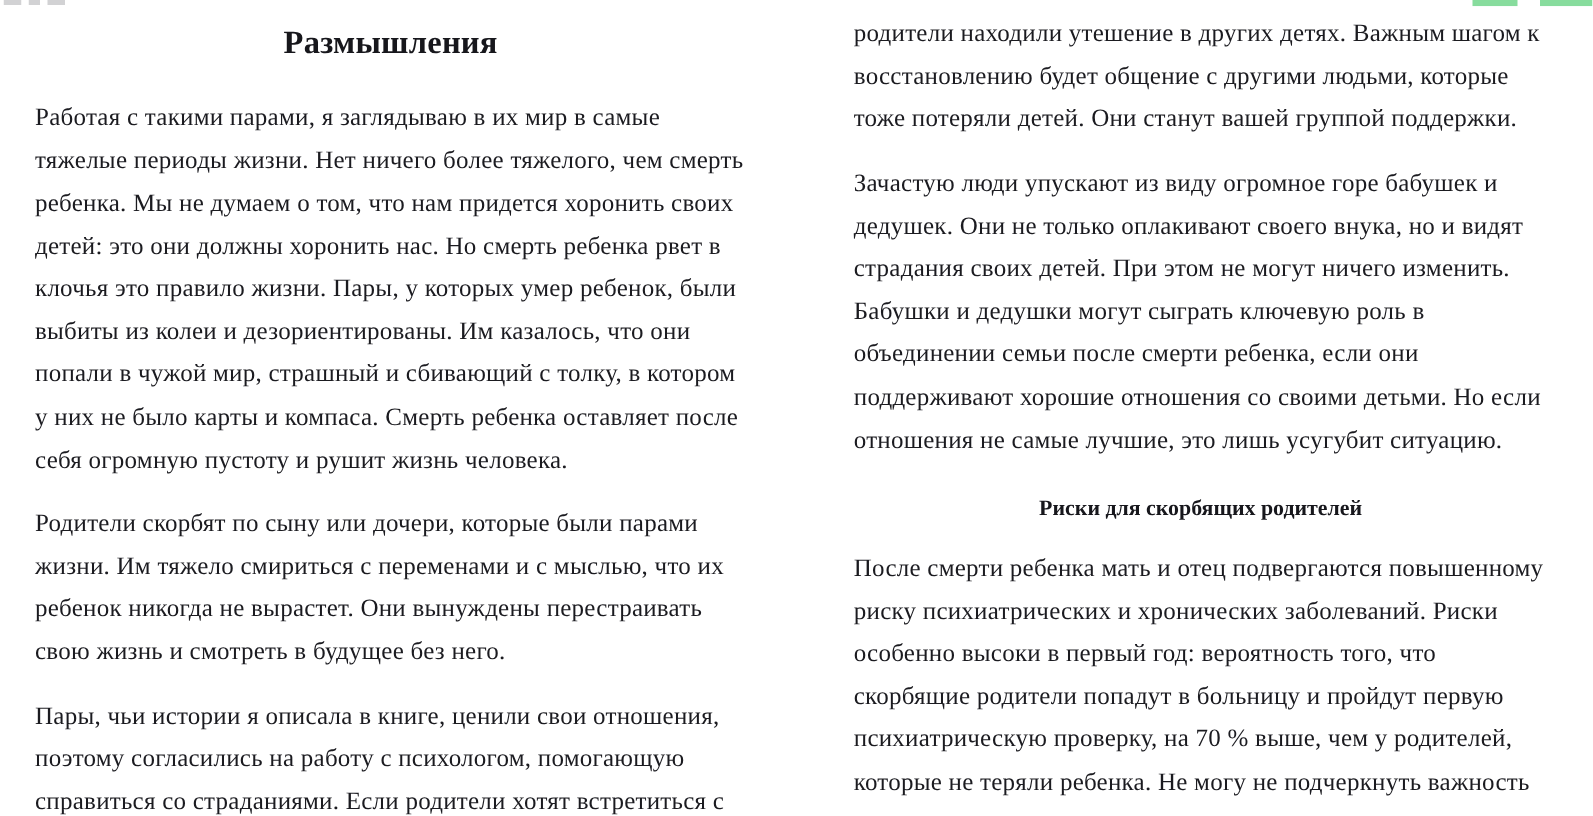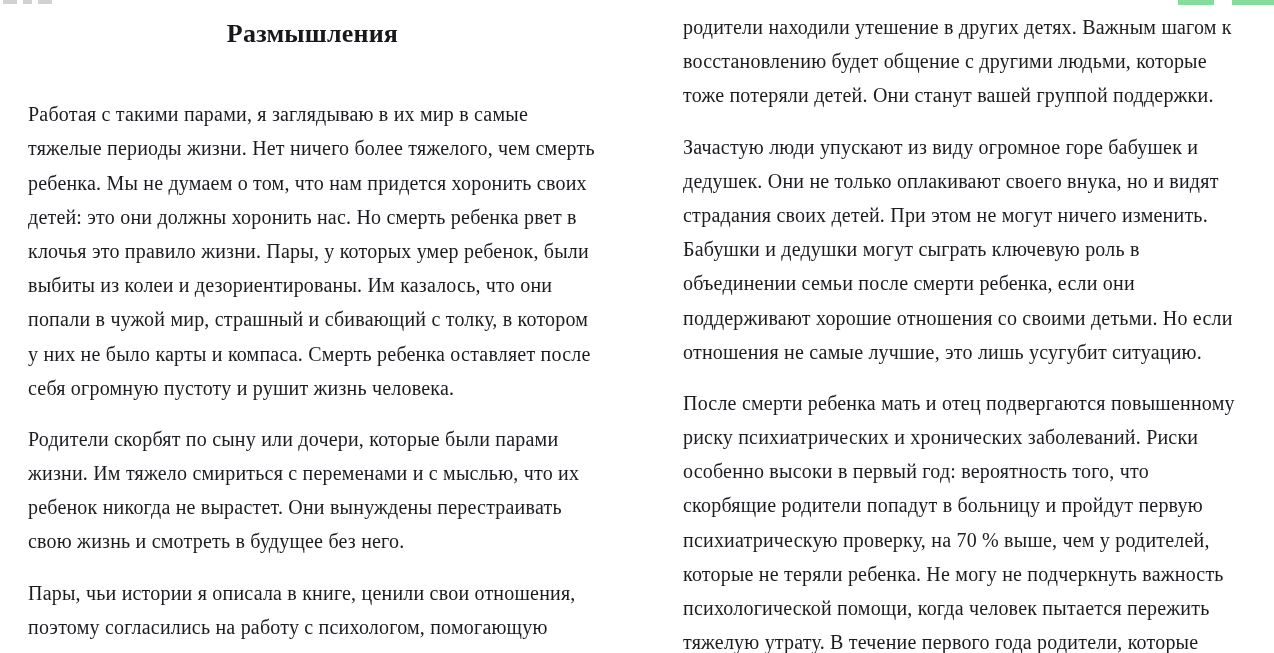--- a/index.html
+++ b/index.html
@@ -122,21 +122,21 @@
   p.body-text {
     font-size: 20px;
     line-height: 1.71;
     margin: 0;
     text-align: left;
     color: #1b1b20;
     letter-spacing: 0.01em;
   }
 
   .column-left p.body-text.first-para {
-    margin-top: 48px;
+    margin-top: 28px;
   }
 
   .column-left p.body-text + p.body-text {
     margin-top: 17px;
   }
 
   .column-right p.body-text.top-para {
     margin-top: 10px;
   }
 
@@ -174,18 +174,19 @@
       <p class="body-text">Родители скорбят по сыну или дочери, которые были парами жизни. Им тяжело смириться с переменами и с мыслью, что их ребенок никогда не вырастет. Они вынуждены перестраивать свою жизнь и смотреть в будущее без него.</p>
 
       <p class="body-text">Пары, чьи истории я описала в книге, ценили свои отношения, поэтому согласились на работу с психологом, помогающую справиться со страданиями. Если родители хотят встретиться с психологом после смерти своего ребенка, я рекомендую ходить на сеансы вдвоем. Такая утрата сильно встряхивает отношения и всю семью. Если один родитель не ходит на сеанс, семье будет сложно оправиться после удара. Как говорят многие родители, смерть ребенка делает тебя членом клуба, в который никто не хотел бы вступать. Многие семьи чувствуют себя аутсайдерами. К тому же некоторым кажется, что их каким-то образом выбрали для такого несчастного события. В прошлом, когда умирало много детей, смерть казалась ужасной, но семьи были многодетными, и</p>
     </div>
 
     <div class="column column-right">
       <p class="body-text top-para">родители находили утешение в других детях. Важным шагом к восстановлению будет общение с другими людьми, которые тоже потеряли детей. Они станут вашей группой поддержки.</p>
 
       <p class="body-text">Зачастую люди упускают из виду огромное горе бабушек и дедушек. Они не только оплакивают своего внука, но и видят страдания своих детей. При этом не могут ничего изменить. Бабушки и дедушки могут сыграть ключевую роль в объединении семьи после смерти ребенка, если они поддерживают хорошие отношения со своими детьми. Но если отношения не самые лучшие, это лишь усугубит ситуацию.</p>
 
+      <h2 class="section-title">Риски для скорбящих родителей</h2>
 
       <p class="body-text">После смерти ребенка мать и отец подвергаются повышенному риску психиатрических и хронических заболеваний. Риски особенно высоки в первый год: вероятность того, что скорбящие родители попадут в больницу и пройдут первую психиатрическую проверку, на 70 % выше, чем у родителей, которые не теряли ребенка. Не могу не подчеркнуть важность психологической помощи, когда человек пытается пережить тяжелую утрату. В течение первого года родители, которые ничего не делают со своим горем, почти не отличаются от остальных скорбящих людей. Но в последующие годы и даже десятилетия они могут страдать в социальном, эмоциональном и физическом плане больше, чем другие скорбящие люди.</p>
     </div>
 
   </div>
 </div>
 
 </body></html>

